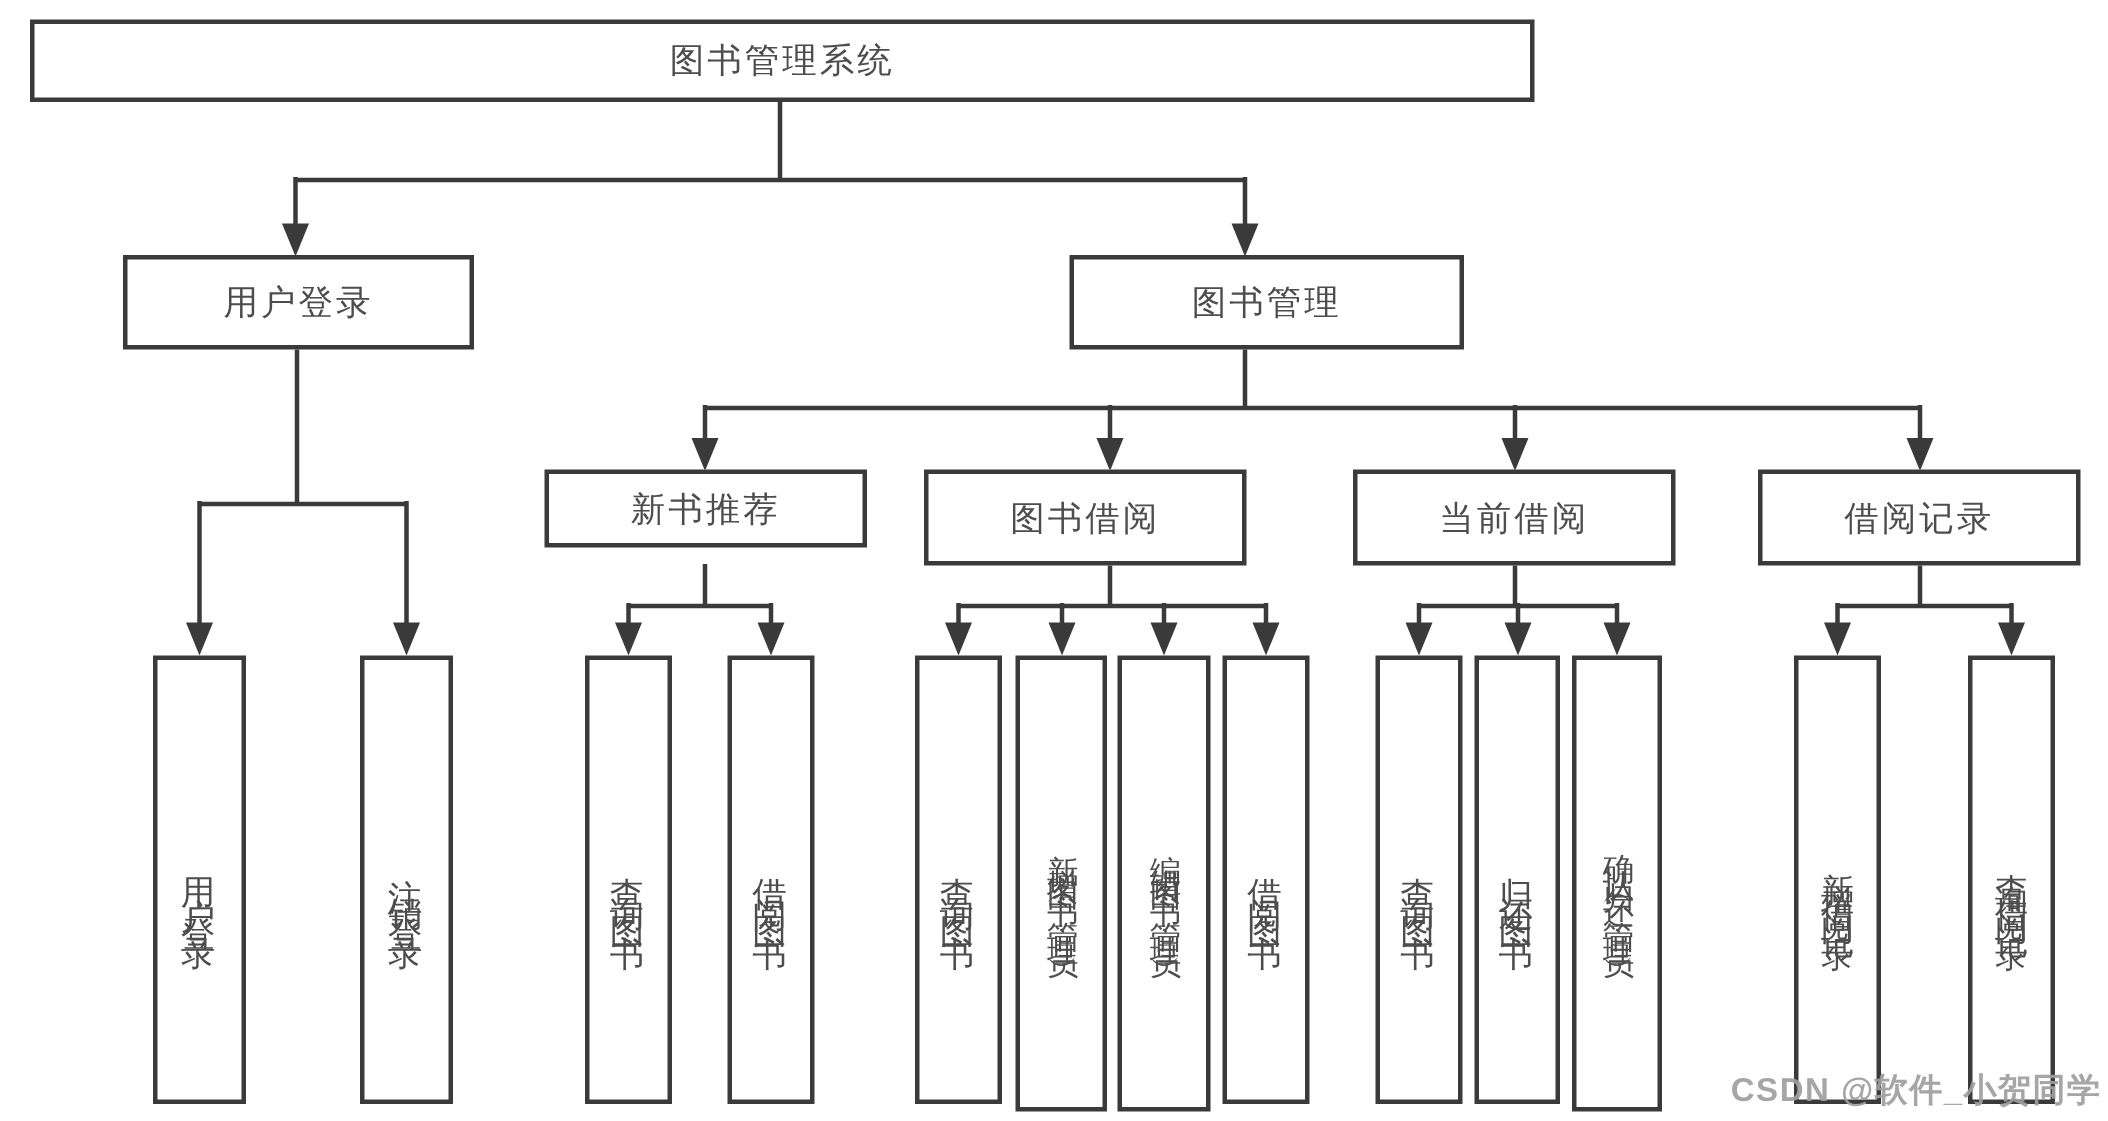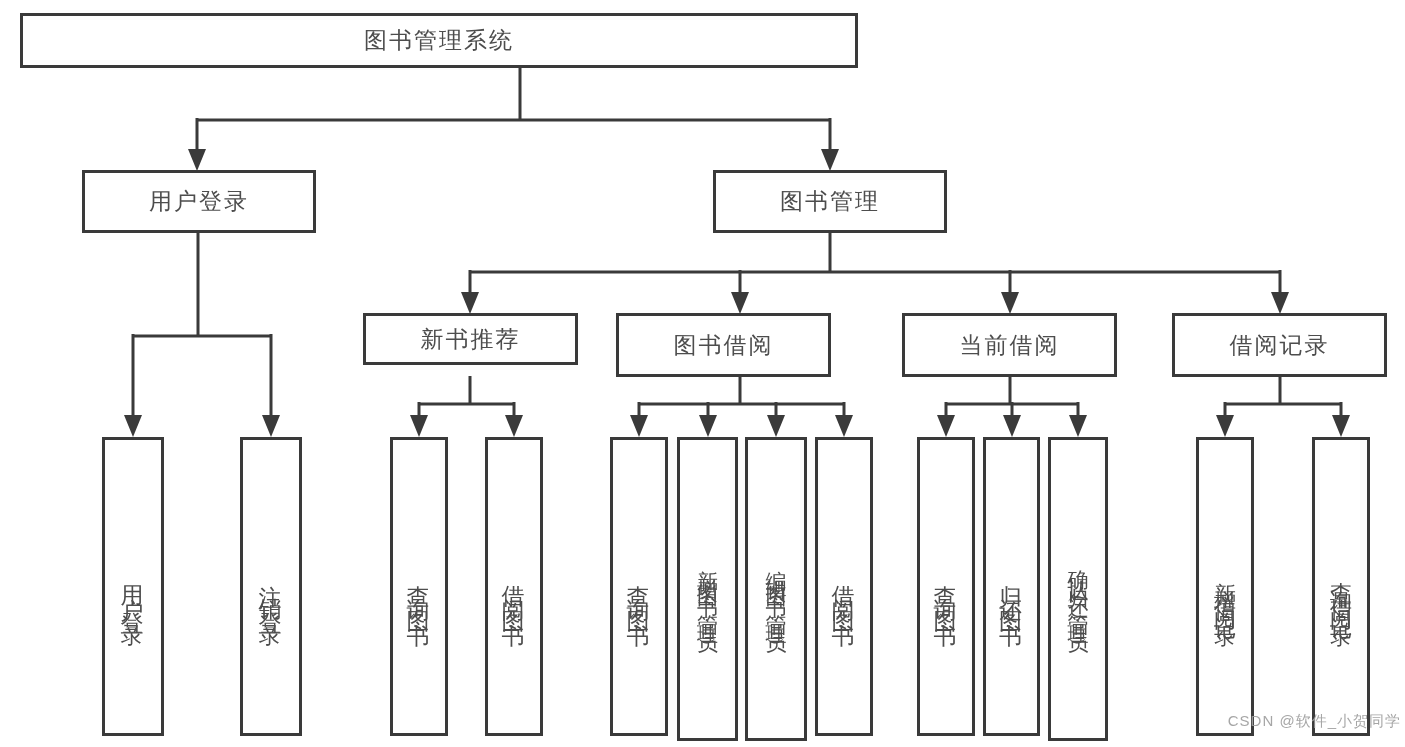--- a/index.html
+++ b/index.html
@@ -42,24 +42,25 @@
     text-orientation: mixed;
     white-space: nowrap;
   }
   .len4 span { font-size: 23px; letter-spacing: 13px; margin-top: 13px; }
   .len6 span { font-size: 22px; letter-spacing: 9px;  margin-top: 9px; }
   .len9 span { font-size: 21px; letter-spacing: 9px;  margin-top: 9px; }
   .watermark {
     position: absolute;
     right: 4px;
     top: 712px;
-    font-size: 15px;
+    font-size: 22px;
     color: rgba(158, 158, 158, 0.92);
     letter-spacing: 1px;
     white-space: nowrap;
+    font-weight: bold;
   }
 </style>
 </head>
 <body>
 
 <div class="stage">
 
   <svg class="wires" viewBox="0 0 1405 747" xmlns="http://www.w3.org/2000/svg">
     <g stroke="#3a3a3a" stroke-width="3" fill="none">
 
@@ -93,28 +94,28 @@
       <polygon points="767,415 785,415 776,437"></polygon>
       <polygon points="835,415 853,415 844,437"></polygon>
       <polygon points="937,415 955,415 946,437"></polygon>
       <polygon points="1003,415 1021,415 1012,437"></polygon>
       <polygon points="1069,415 1087,415 1078,437"></polygon>
       <polygon points="1216,415 1234,415 1225,437"></polygon>
       <polygon points="1332,415 1350,415 1341,437"></polygon>
     </g>
   </svg>
 
-  <div class="node hbox" style="left:20px; top:13px; width:838px; height:55px;">
+  <div class="node hbox" style="left:20px; top:13px; width:1003px; height:55px;">
     <span>图书管理系统</span>
   </div>
 
   <div class="node hbox" style="left:82px; top:170px; width:234px; height:63px;">
     <span>用户登录</span>
   </div>
-  <div class="node hbox" style="left:713px; top:170px; width:234px; height:63px;">
+  <div class="node hbox" style="left:713px; top:170px; width:263px; height:63px;">
     <span>图书管理</span>
   </div>
 
   <div class="node hbox" style="left:363px; top:313px; width:215px; height:52px;">
     <span>新书推荐</span>
   </div>
   <div class="node hbox" style="left:616px; top:313px; width:215px; height:64px;">
     <span>图书借阅</span>
   </div>
   <div class="node hbox" style="left:902px; top:313px; width:215px; height:64px;">

